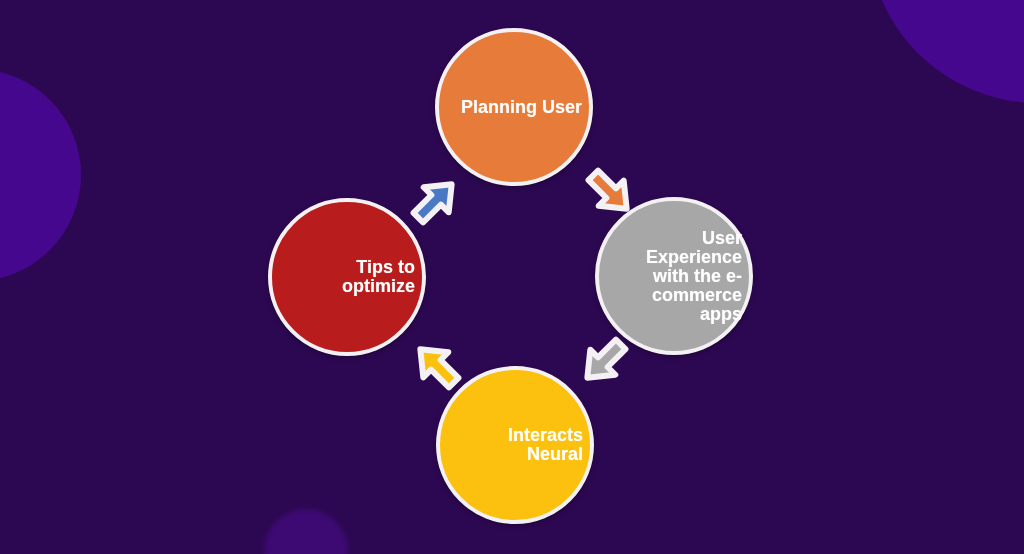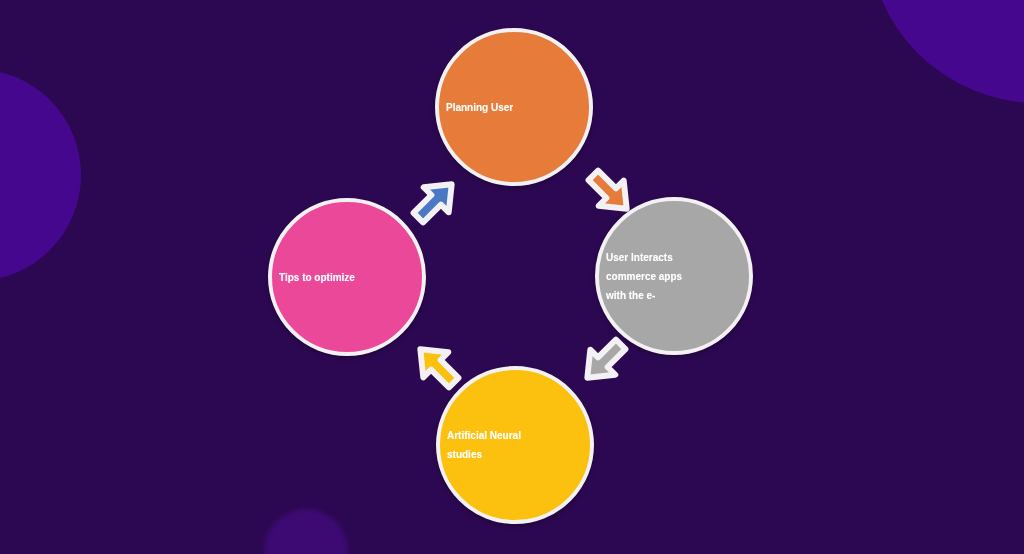--- a/index.html
+++ b/index.html
@@ -50,26 +50,26 @@
     border: 4px solid #F4F1F4;
     box-shadow: 0 2px 5px rgba(0,0,0,0.30);
     display: flex;
     align-items: center;
     justify-content: center;
     box-sizing: content-box;
   }
   .node-top    { left: 435px; top: 28px;  background: #E77B39; }
   .node-right  { left: 595px; top: 197px; background: #A7A7A7; }
   .node-bottom { left: 436px; top: 366px; background: #FCC10F; }
-  .node-left   { left: 268px; top: 198px; background: #ec4899; }
+  .node-left   { left: 268px; top: 198px; background: #b91c1c; }
   .node-label {
     width: 136px;
-    text-align: left;
+    text-align: right;
     color: #FFFFFF;
-    font-size: 10px;
+    font-size: 18px;
     font-weight: bold;
     line-height: 19px;
     text-shadow: 0 0 1px rgba(255,255,255,0.4);
   }
   .node-label span { display: block; }
   
   .arrow {
     position: absolute;
     width: 54px;
     height: 44px;
@@ -111,30 +111,29 @@
   </div>
 
   <div class="node node-top">
     <div class="node-label">
       <span>Planning User</span>
     </div>
   </div>
 
   <div class="node node-right">
     <div class="node-label">
-      <span>User Interacts</span>
+      <span>User Experience</span>
+      <span>with the e-</span>
       <span>commerce apps</span>
-      <span>with the e-</span>
     </div>
   </div>
 
   <div class="node node-bottom">
     <div class="node-label">
-      <span>Artificial Neural</span>
-      <span>studies</span>
+      <span>Interacts Neural</span>
     </div>
   </div>
 
   <div class="node node-left">
     <div class="node-label">
       <span>Tips to optimize</span>
     </div>
   </div>
 
 </div>

